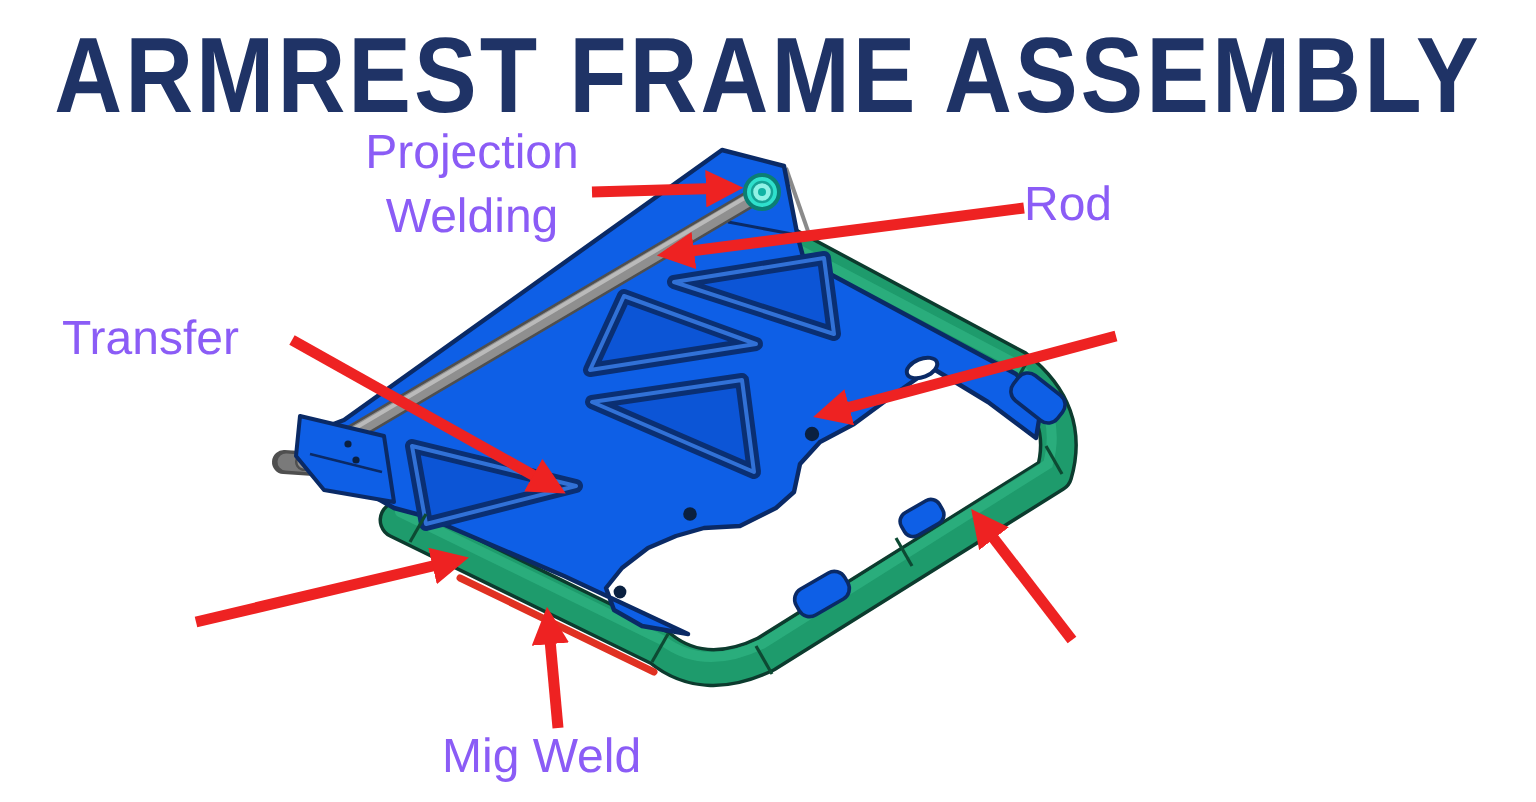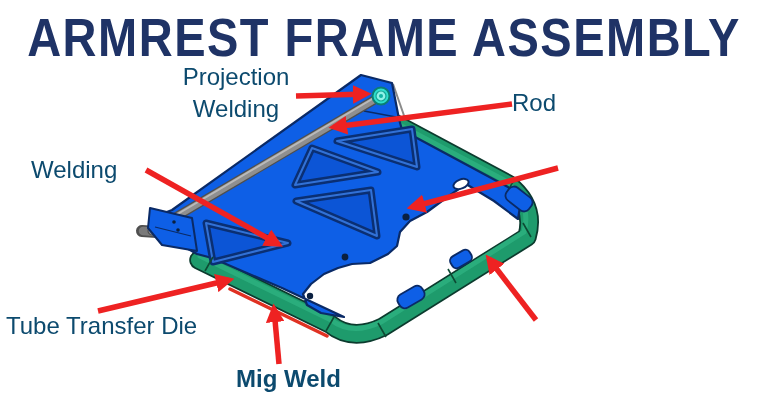--- a/index.html
+++ b/index.html
@@ -8,21 +8,21 @@
     background:#ffffff;font-family:"Liberation Sans",sans-serif;
   }
   .stage{position:absolute;left:0;top:0;width:768px;height:400px;}
   .title{
     position:absolute;left:0;top:6px;width:768px;text-align:center;
     font-size:47px;font-weight:900;letter-spacing:1.5px;
     color:#1F3366;transform:scaleY(1.14);transform-origin:top center;
     white-space:nowrap;
   }
   .callout{
-    position:absolute;font-size:24px;color:#0c4a6e;line-height:1.35;
+    position:absolute;font-size:24px;color:#8b5cf6;line-height:1.35;
     white-space:nowrap;z-index:5;
   }
   .callout.center{text-align:center;white-space:normal;}
   svg.model{position:absolute;left:0;top:0;z-index:2;}
 </style>
 </head>
 <body>
 
 <div class="stage">
 
@@ -117,17 +117,16 @@
       <line x1="146" y1="170" x2="278" y2="244" marker-end="url(#ah)"></line>
       <line x1="558" y1="168" x2="412" y2="207" marker-end="url(#ah)"></line>
       <line x1="98" y1="311" x2="229" y2="280" marker-end="url(#ah)"></line>
       <line x1="279" y1="364" x2="274" y2="309" marker-end="url(#ah)"></line>
       <line x1="536" y1="320" x2="489" y2="259" marker-end="url(#ah)"></line>
     </g>
   </svg>
 
   <div class="callout center" style="left:148px;top:61px;width:176px;">Projection Welding</div>
   <div class="callout" style="left:512px;top:87px;">Rod</div>
-  <div class="callout" style="left:31px;top:154px;">Welding</div>
-  <div class="callout" style="left:6px;top:310px;">Tube Transfer Die</div>
-  <div class="callout" style="left:236px;top:363px;font-weight:bold;">Mig Weld</div>
+  <div class="callout" style="left:31px;top:154px;">Transfer</div>
+  <div class="callout" style="left:221px;top:363px;">Mig Weld</div>
 
 </div>
 
 </body></html>

